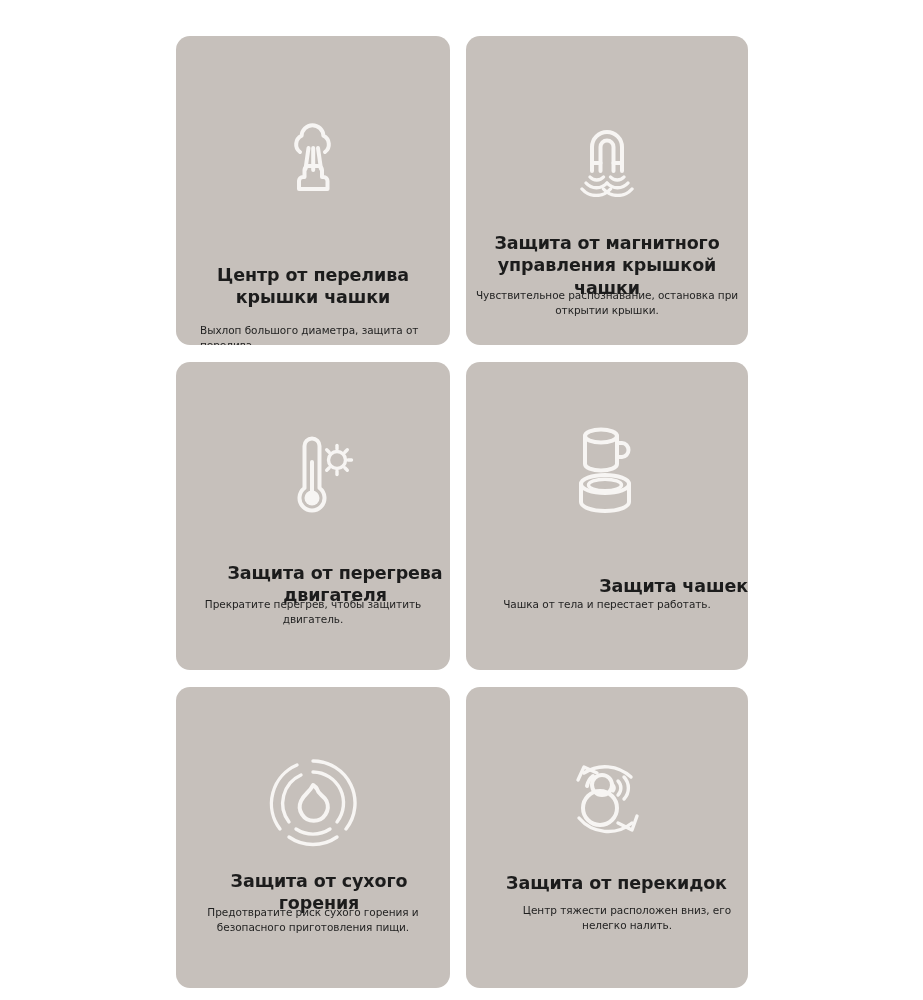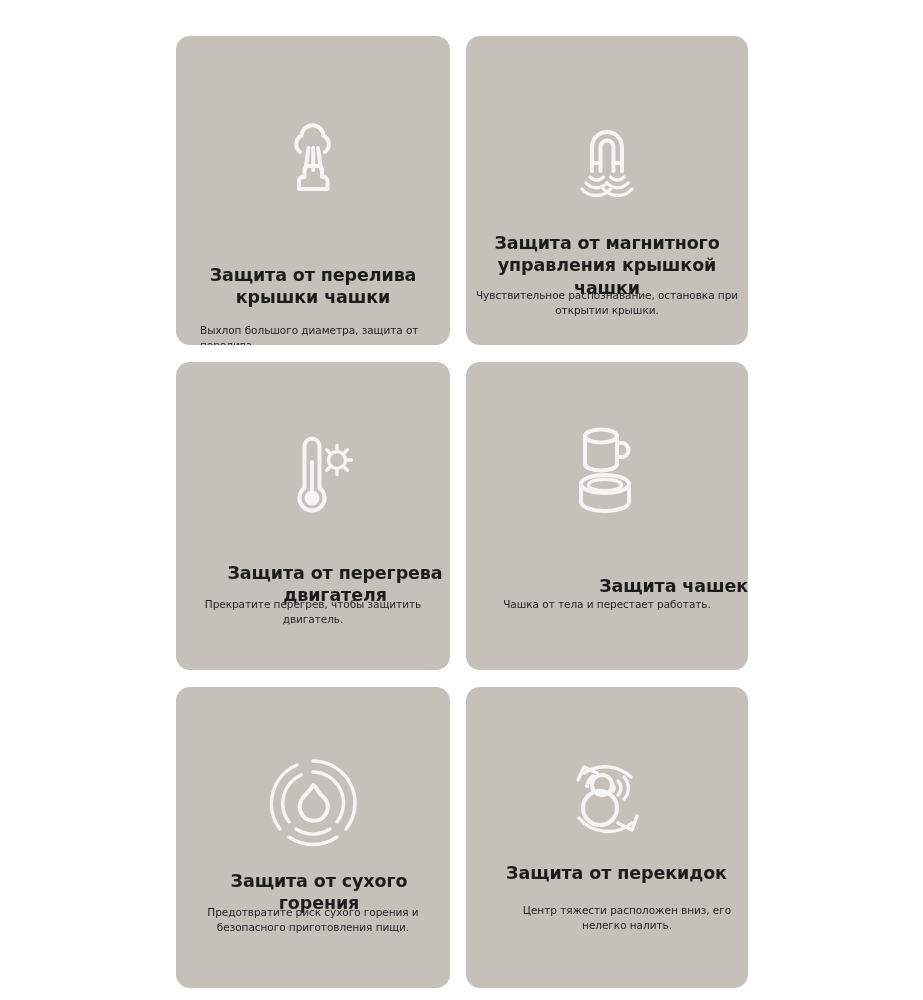--- a/index.html
+++ b/index.html
@@ -81,21 +81,21 @@
 
   .c4 .icon-wrap { position:absolute; top: 62px; left:0; right:0; height:100px; }
   .c4 .card-title { position:absolute; top: 213px; left:0; right:0;text-align:right; }
   .c4 .card-desc  { position:absolute; top: 235px; left:0; right:0; }
 
   .c5 .icon-wrap { position:absolute; top: 70px; left:0; right:0; height:92px; }
   .c5 .card-title { position:absolute; top: 183px; left:12px; right:0; }
   .c5 .card-desc  { position:absolute; top: 218px; left:0; right:0; }
 
   .c6 .icon-wrap { position:absolute; top: 66px; left:0; right:0; height:92px; }
-  .c6 .card-title { position:absolute; top: 175px; left:0; right:0;margin-left:19px; }
+  .c6 .card-title { position:absolute; top: 185px; left:0; right:0;margin-left:19px; }
   .c6 .card-desc  { position:absolute; top: 216px; left:0; right:0;margin-left:40px; }
 
   .stroke {
     fill: none;
     stroke: #f7f5f3;
     stroke-width: 4;
     stroke-linecap: round;
     stroke-linejoin: round;
   }
   .stroke-thin {
@@ -124,21 +124,21 @@
           <path class="stroke" d="M38.5 28 L35.5 49"></path>
           <path class="stroke" d="M43.2 28 L43.2 50"></path>
           <path class="stroke" d="M48 28 L51 49"></path>
           <path class="stroke" d="M29 69 L29 61
             a4 4 0 0 1 4 -4 L34.5 57 L34.5 50
             a4 4 0 0 1 4 -4 L48 46
             a4 4 0 0 1 4 4 L52 57 L53.5 57
             a4 4 0 0 1 4 4 L57.5 69 Z"></path>
         </svg>
       </div>
-      <div class="card-title">Защита от перелива крышки чашки</div>
+      <div class="card-title">Центр от перелива крышки чашки</div>
       <div class="card-desc desc-left">Выхлоп большого диаметра, защита от перелива</div>
     </div>
 
     <div class="card c2">
       <div class="icon-wrap">
         <svg width="92" height="78" viewBox="0 0 92 78" aria-hidden="true">
           <path class="stroke" d="M31 52 L31 28 a15 15 0 0 1 30 0 L61 52"></path>
           <path class="stroke" d="M39.5 52 L39.5 28 a6.5 6.5 0 0 1 13 0 L52.5 52"></path>
           <path class="stroke" d="M31 44 L39.5 44"></path>
           <path class="stroke" d="M52.5 44 L61 44"></path>

